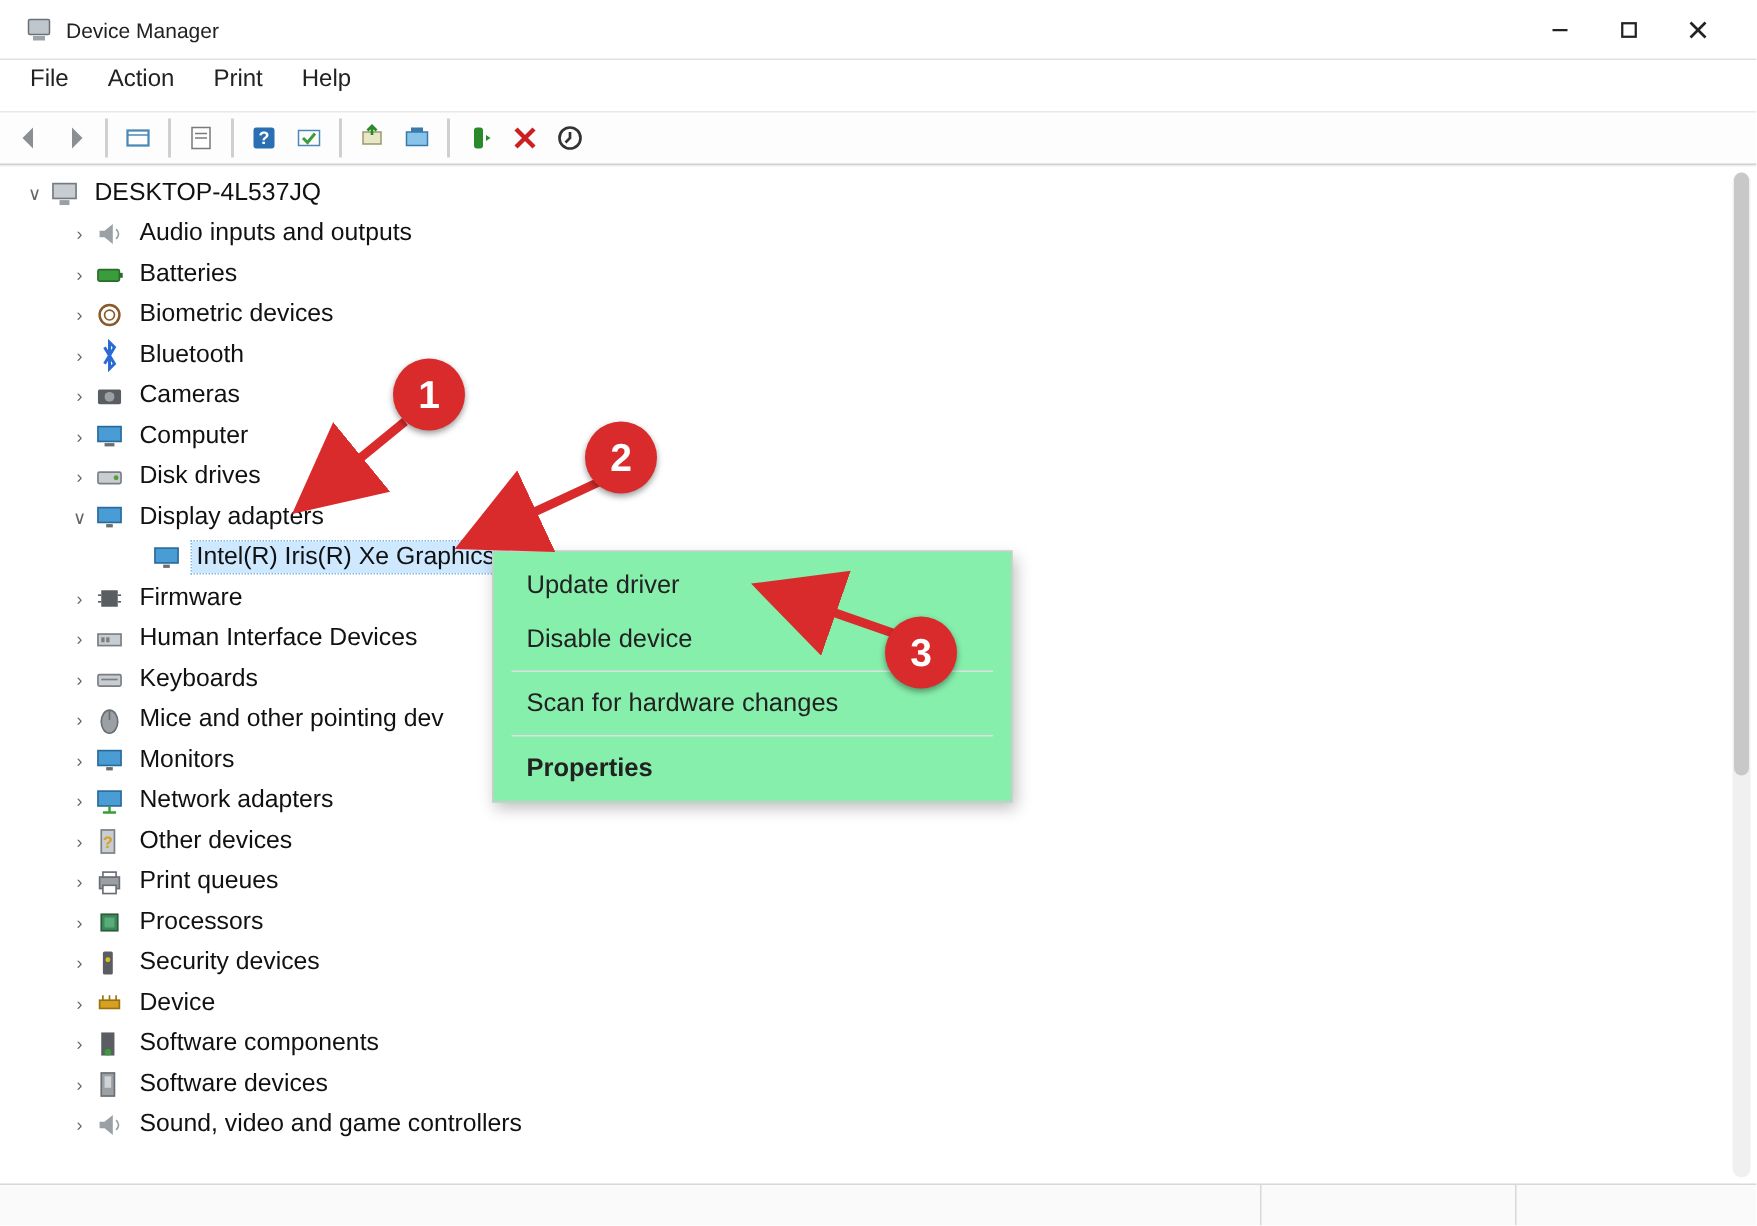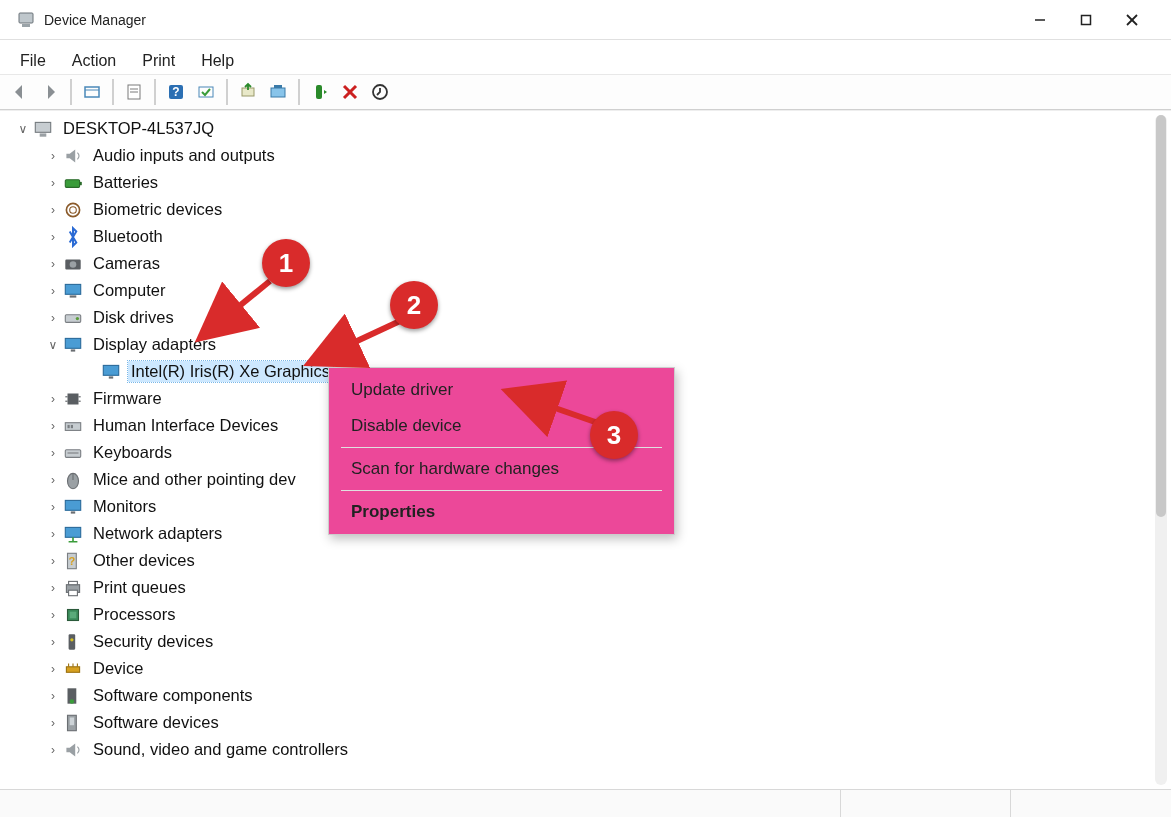--- a/index.html
+++ b/index.html
@@ -7,21 +7,21 @@
 
 
 .titlebar { height: 40px; display: flex; align-items: center; padding: 0 16px; border-bottom: 1px solid #e0e0e0; }
 .titlebar .app-icon { width: 20px; height: 20px; margin-right: 8px; display:flex; align-items:center; justify-content:center; }
 .titlebar .title { font-size: 14px; color: #222; flex: 1; }
 .titlebar .win-controls { display: flex; }
 .titlebar .win-btn { width: 46px; height: 40px; display:flex; align-items:center; justify-content:center; }
 .titlebar .win-btn svg { width:14px; height:14px; }
 
 
-.menubar { height: 34px; display: flex; align-items: flex-end; padding: 0 10px; gap: 6px; }
+.menubar { height: 34px; display: flex; align-items: flex-start; padding: 0 10px; gap: 6px; }
 .menubar .menu-item { padding: 4px 10px; font-size: 16px; color: #222; cursor: default; }
 
 
 .toolbar { height: 36px; border-top: 1px solid #e8e8e8; border-bottom: 1px solid #d0d0d0; display:flex; align-items:center; padding: 0 6px; gap: 2px; background:#fdfdfd; }
 .tool { width: 28px; height: 28px; display:flex; align-items:center; justify-content:center; border:1px solid transparent; }
 .tool.sep { width:1px; height:26px; background:#d0d0d0; margin:0 4px; }
 .tool svg { width:20px; height:20px; }
 
 
 .content { position: relative; height: calc(100% - 40px - 34px - 36px - 28px); border-top:1px solid #eee; }
@@ -33,21 +33,21 @@
 .tree-row .exp { width:18px; text-align:center; color:#666; font-size:12px; user-select:none; }
 .tree-row .dev-icon { width:22px; height:22px; margin-right:6px; display:flex; align-items:center; justify-content:center; }
 .tree-row.selected .label-wrap { background:#cde8ff; outline:1px dotted #7ab8e8; }
 .label-wrap { padding:1px 3px; }
 
 .indent-0 { padding-left: 6px; }
 .indent-1 { padding-left: 36px; }
 .indent-2 { padding-left: 74px; }
 
 
-.context-menu { position:absolute; background:#ec4899; border:1px solid #ccc; box-shadow:2px 4px 10px rgba(0,0,0,0.25); padding:4px 0; width:347px; font-size:17px; }
+.context-menu { position:absolute; background:#86efac; border:1px solid #ccc; box-shadow:2px 4px 10px rgba(0,0,0,0.25); padding:4px 0; width:347px; font-size:17px; }
 .context-menu .cm-item { padding:8px 22px; color:#222; }
 .context-menu .cm-sep { height:1px; background:#e0e0e0; margin:3px 12px; }
 .context-menu .cm-item.bold { font-weight:700; }
 
 
 .badge { position:absolute; width:48px; height:48px; border-radius:50%; background:#d92b2b; color:#fff; font-size:26px; font-weight:700; display:flex; align-items:center; justify-content:center; box-shadow:0 2px 4px rgba(0,0,0,0.4); z-index:50; }
 .arrow { position:absolute; z-index:40; }
 .arrow svg { overflow:visible; }
 
 

